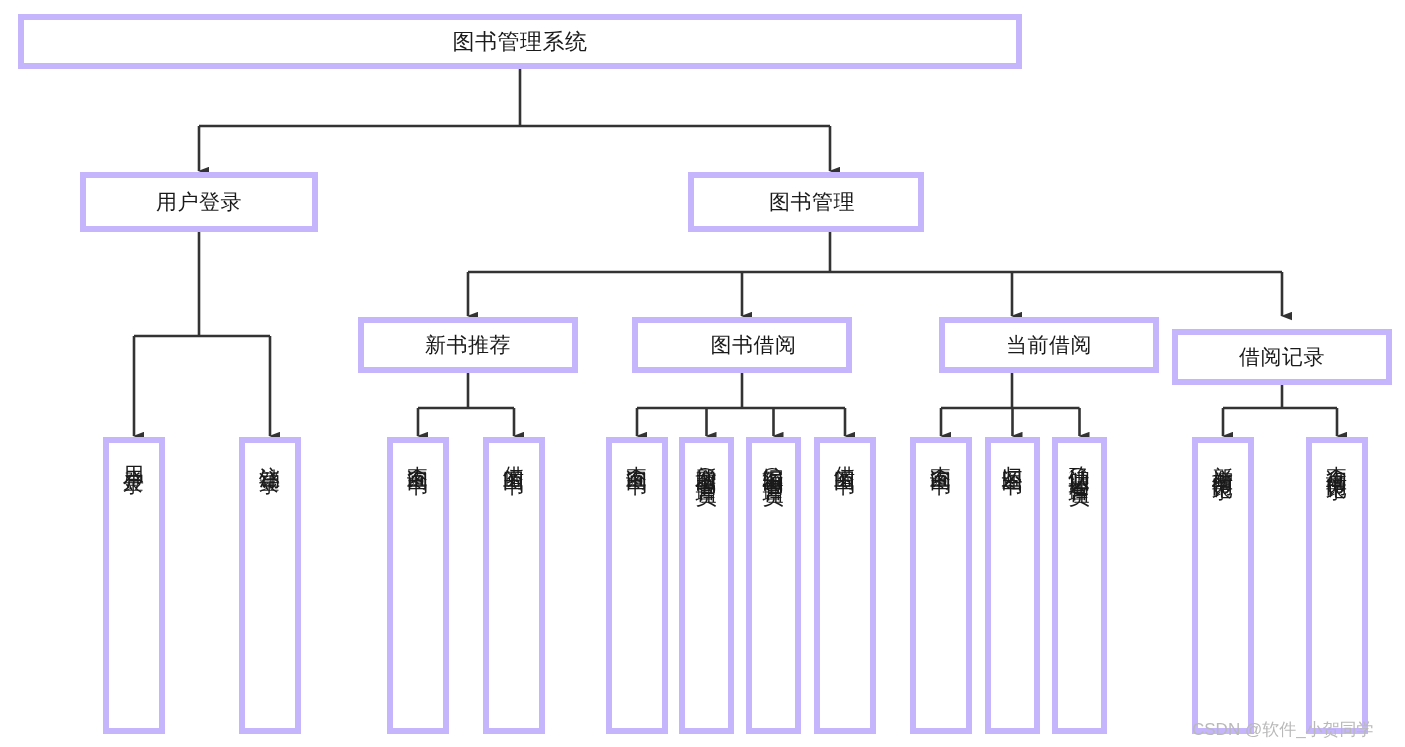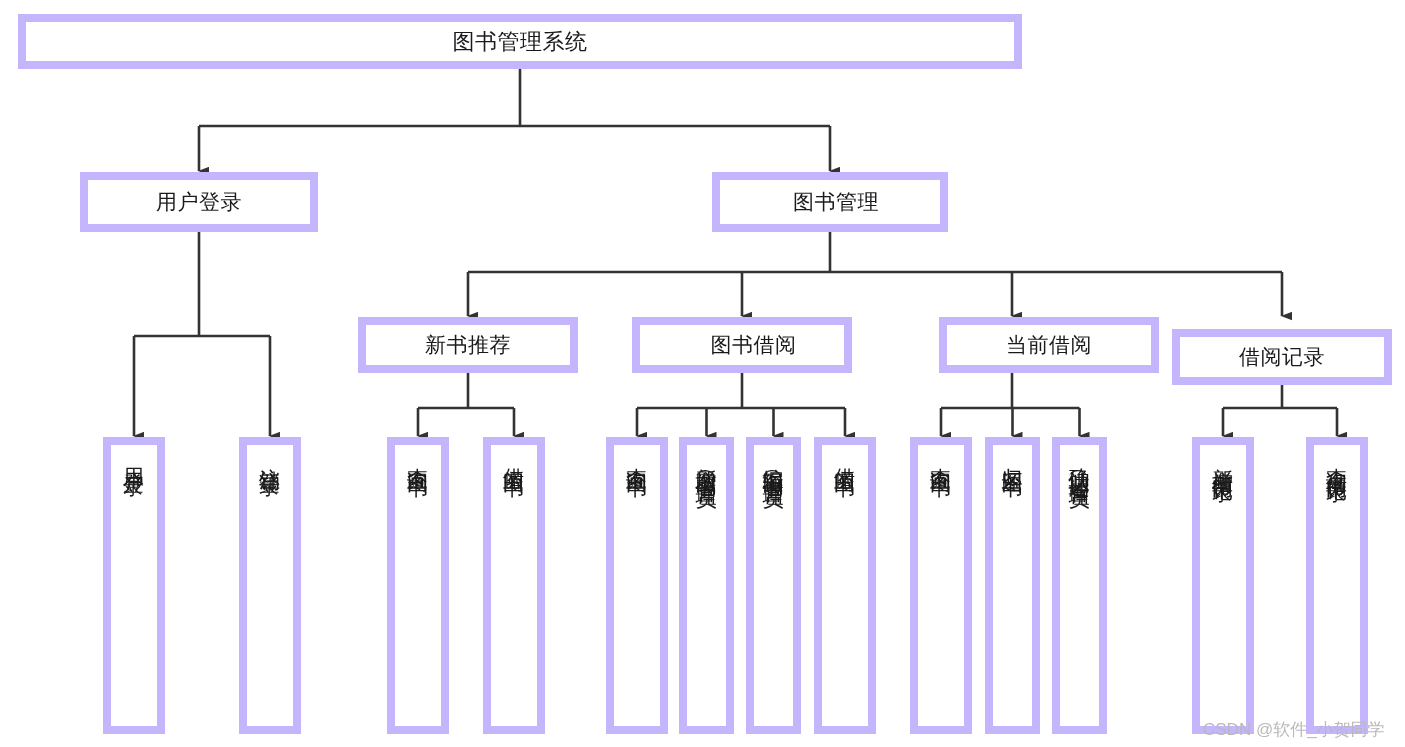--- a/index.html
+++ b/index.html
@@ -23,21 +23,21 @@
     left: 0;
     top: 0;
     width: 1405px;
     height: 747px;
     pointer-events: none;
   }
   .node {
     position: absolute;
     box-sizing: border-box;
     background: #ffffff;
-    border: 8px solid #c4b5fd;
+    border: 6px solid #c4b5fd;
     display: flex;
     align-items: center;
     justify-content: center;
     color: #1a1a1a;
     z-index: 2;
   }
   .node .lbl {
     display: block;
     text-align: center;
     line-height: 1.18;
@@ -118,21 +118,21 @@
       </g>
   </svg>
 
   <div class="node horiz root" style="left: 18px; top: 14px; width: 1004px; height: 55px;">
     <span class="lbl">图书管理系统</span>
   </div>
 
   <div class="node horiz" style="left: 80px; top: 172px; width: 238px; height: 60px;">
     <span class="lbl">用户登录</span>
   </div>
-  <div class="node horiz" style="left: 712px; top: 172px; width: 236px; height: 60px; padding-left: 12px;">
+  <div class="node horiz" style="left: 688px; top: 172px; width: 236px; height: 60px; padding-left: 12px;">
     <span class="lbl">图书管理</span>
   </div>
 
   <div class="node horiz" style="left: 358px; top: 317px; width: 220px; height: 56px; align-items: center;">
     <span class="lbl">新书推荐</span>
   </div>
   <div class="node horiz" style="left: 632px; top: 317px; width: 220px; height: 56px; padding-left: 23px;">
     <span class="lbl">图书借阅</span>
   </div>
   <div class="node horiz" style="left: 902px; top: 317px; width: 220px; height: 56px; margin-left: 37px;">
@@ -175,14 +175,14 @@
   <div class="node vert" style="left: 1052px; top: 437px; width: 55px; height: 297px;">
     <span class="lbl">确认归还（管理员）</span>
   </div>
   <div class="node vert" style="left: 1192px; top: 437px; width: 62px; height: 297px;">
     <span class="lbl">新增借阅记录</span>
   </div>
   <div class="node vert" style="left: 1306px; top: 437px; width: 62px; height: 297px;">
     <span class="lbl">查询借阅记录</span>
   </div>
 
-  <div class="watermark" style="left: 1192px; top: 718px; padding-left: 11px;">CSDN @软件_小贺同学</div>
+  <div class="watermark" style="left: 1192px; top: 718px;">CSDN @软件_小贺同学</div>
 </div>
 
 </body></html>

